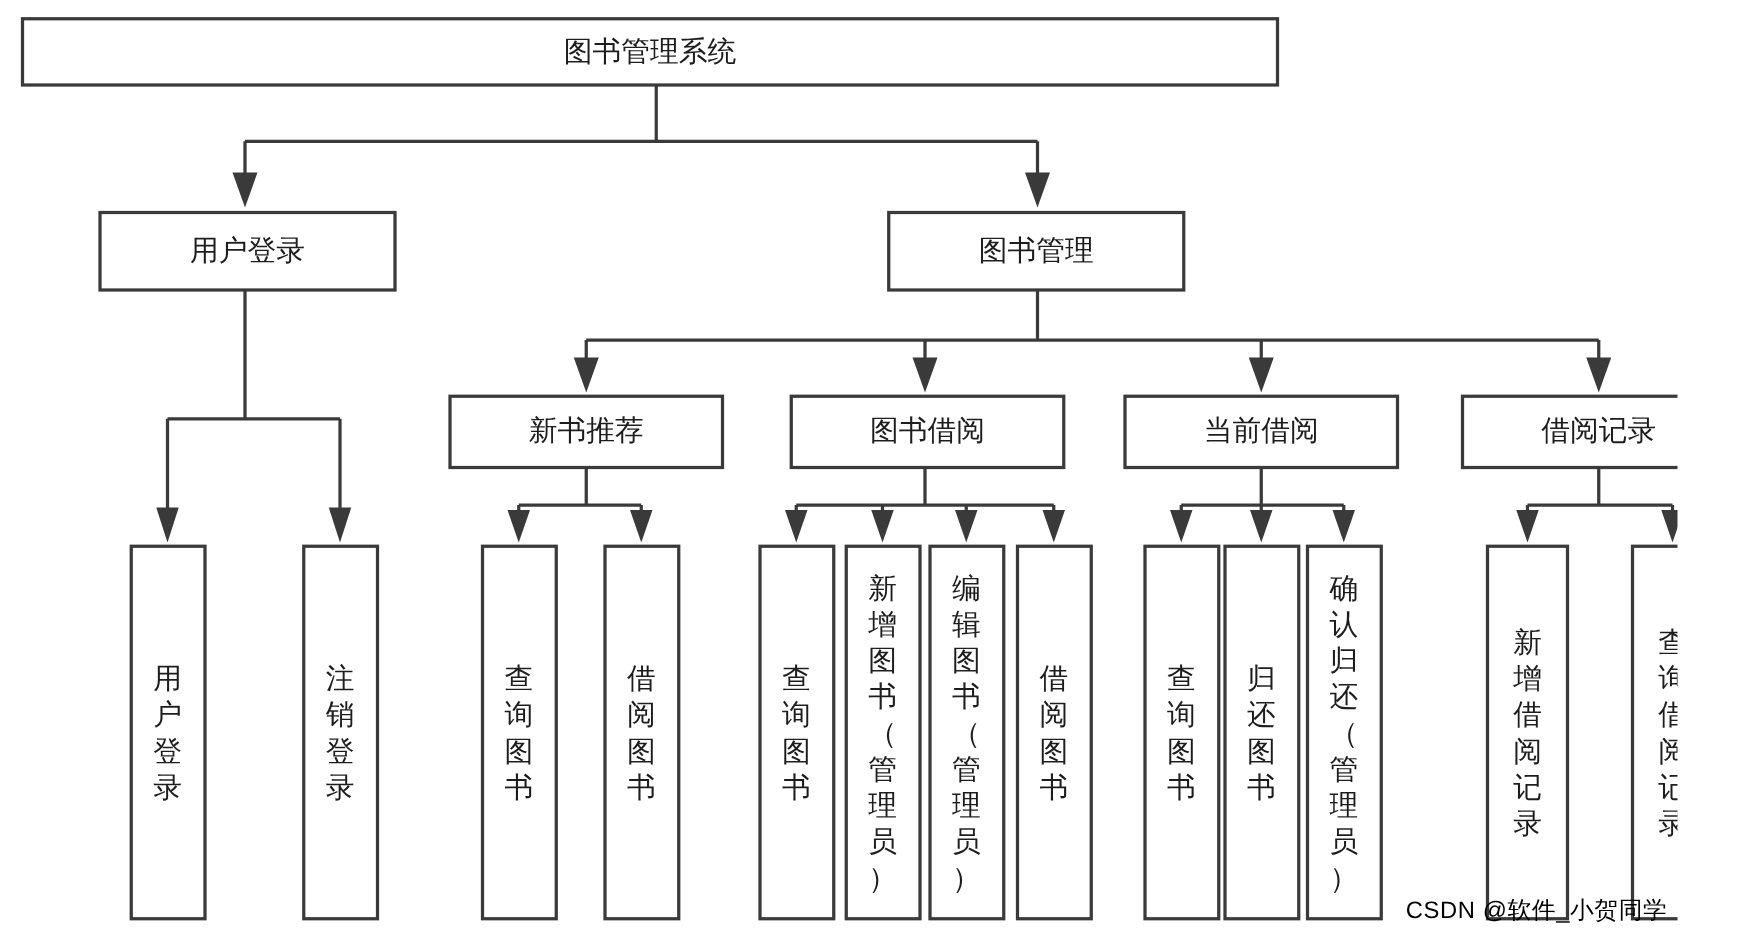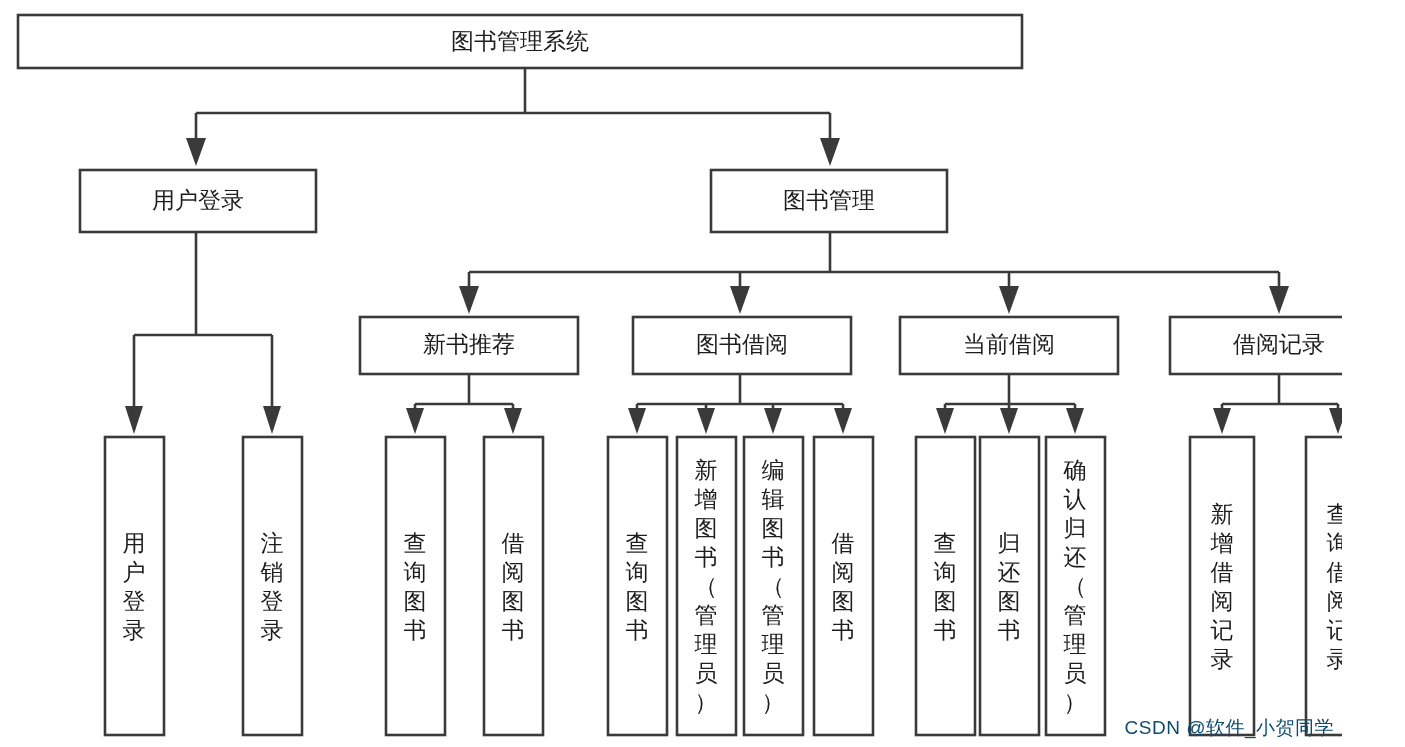--- a/index.html
+++ b/index.html
@@ -52,21 +52,21 @@
     font-family: "Liberation Sans", "DejaVu Sans", sans-serif;
     font-size: 23px;
     text-anchor: middle;
   }
   .watermark {
     position: absolute;
     right: 8px;
     bottom: 6px;
     font-family: "Liberation Sans", "DejaVu Sans", sans-serif;
     font-size: 19px;
-    color: #0c4a6e;
+    color: #000000;
     white-space: nowrap;
     letter-spacing: 0.5px;
   }
 </style>
 </head>
 <body>
 
 <div id="diagram-root">
 
   <svg id="flowchart" viewBox="0 0 1405 747">

